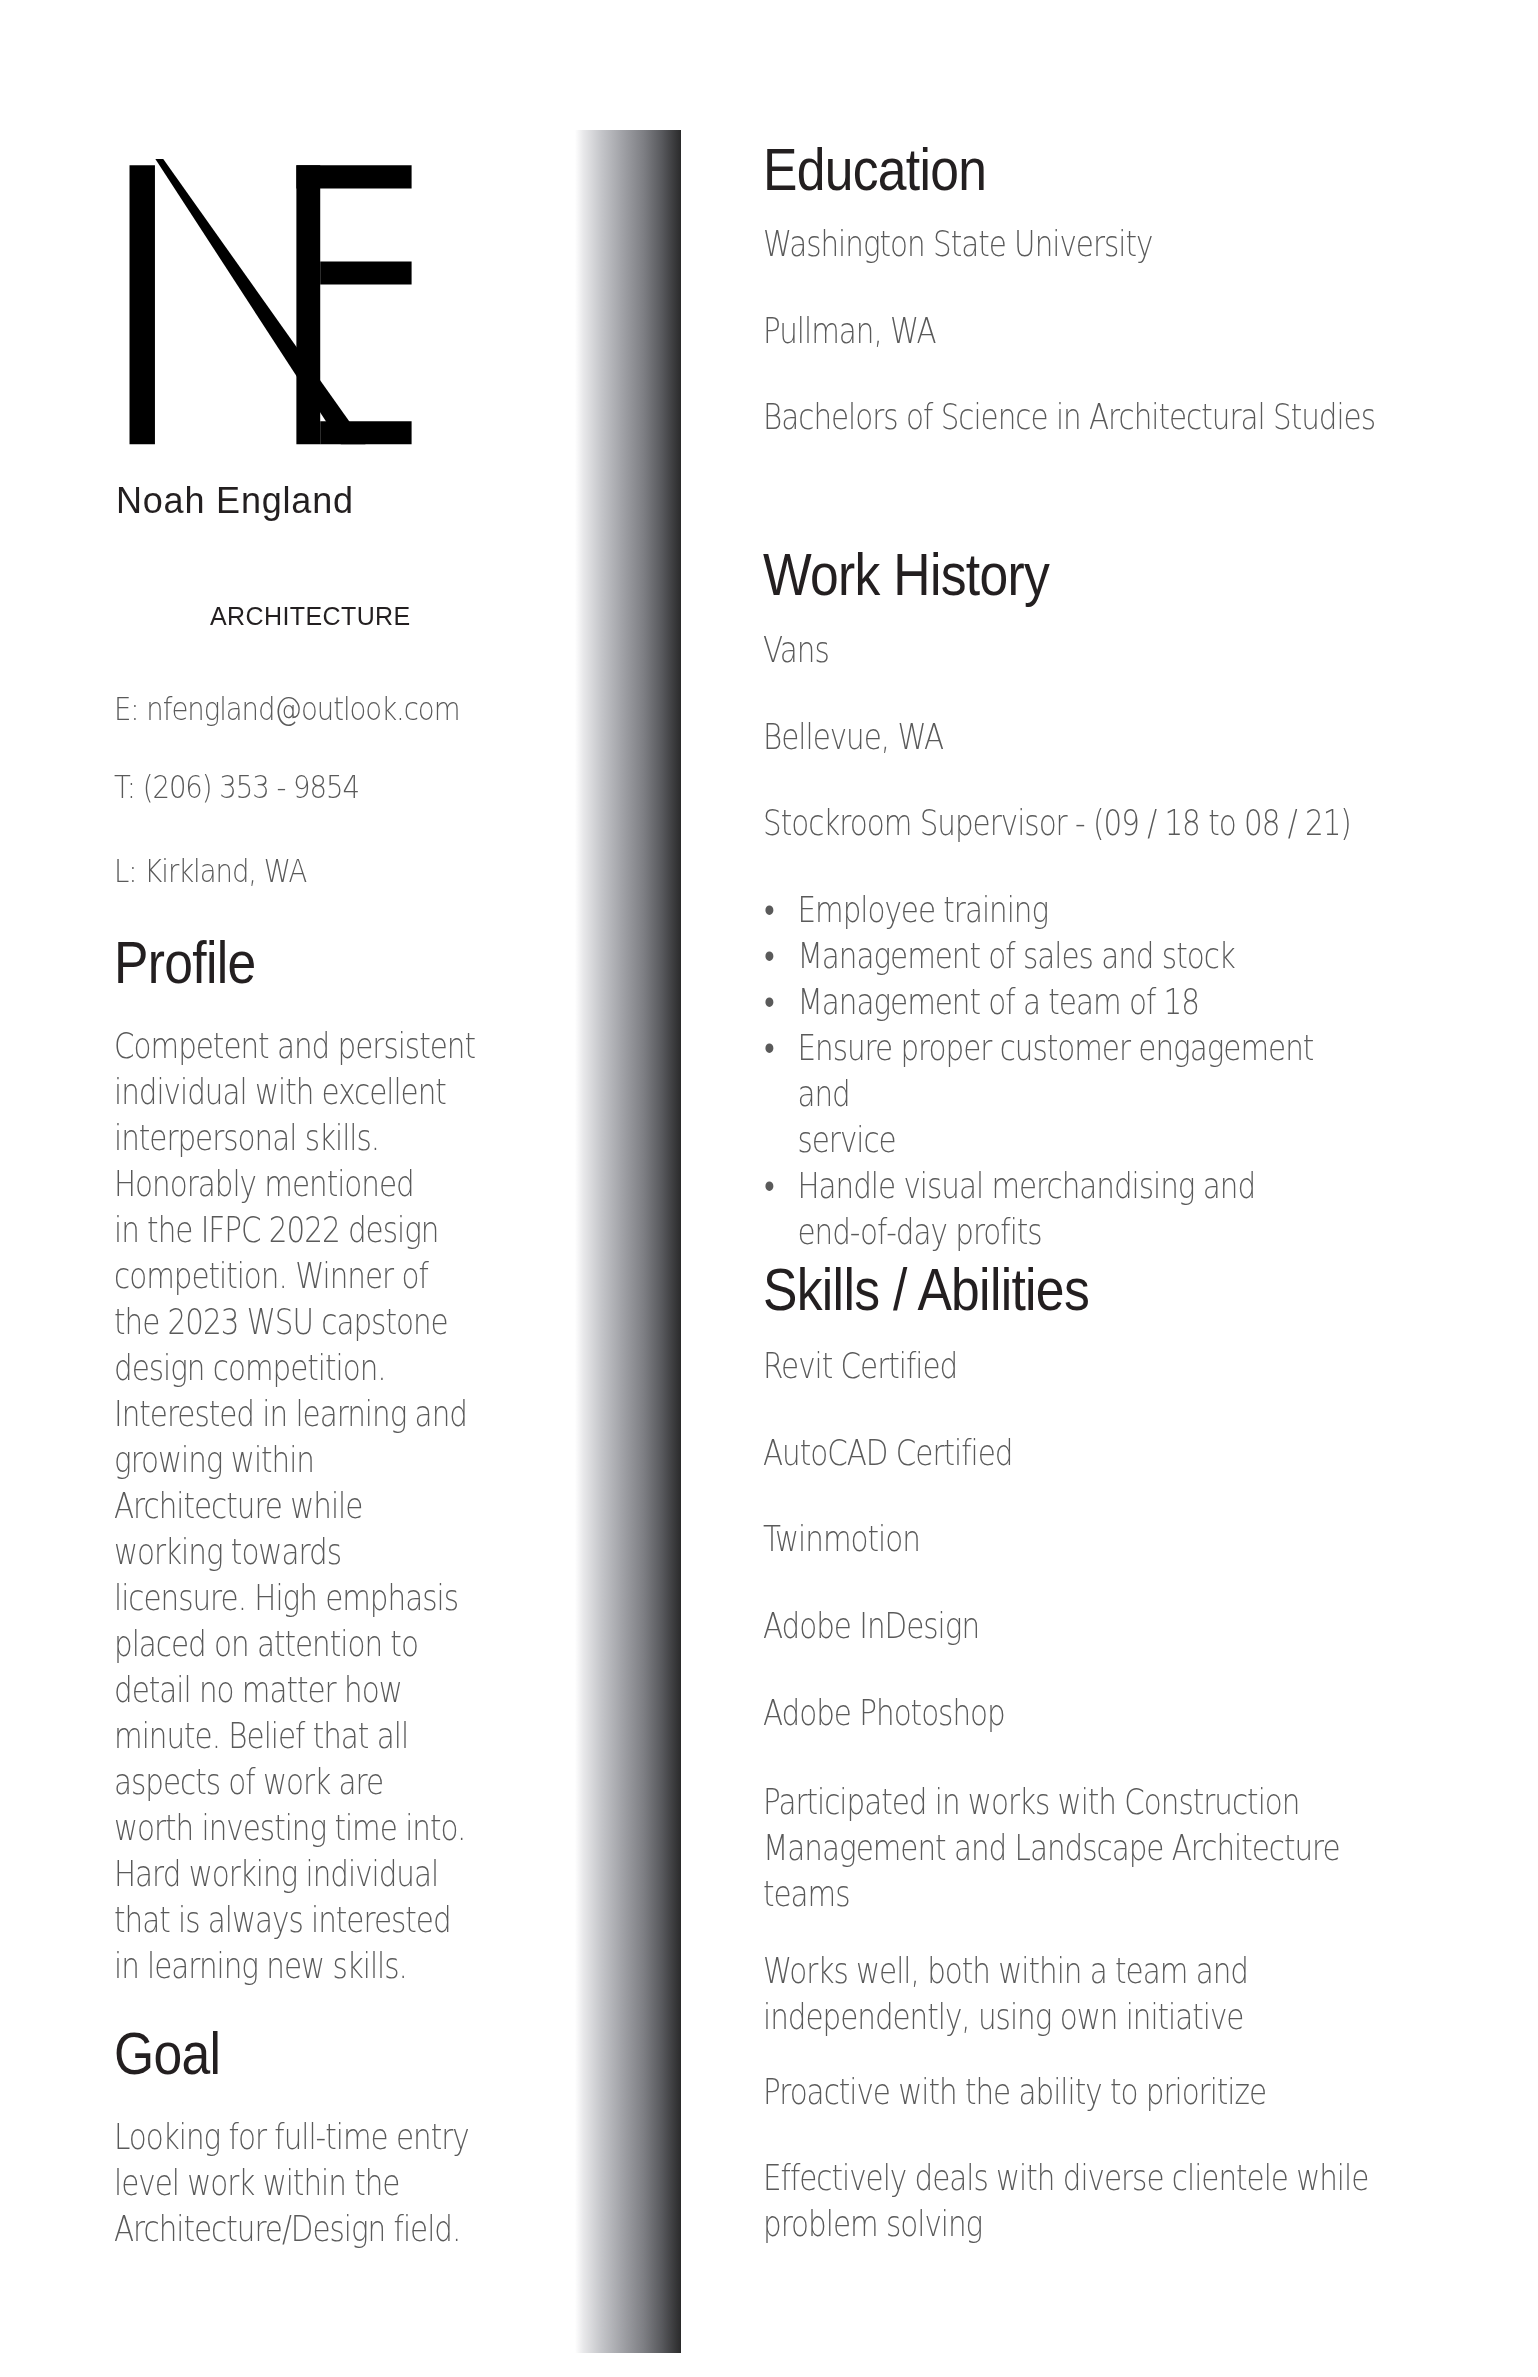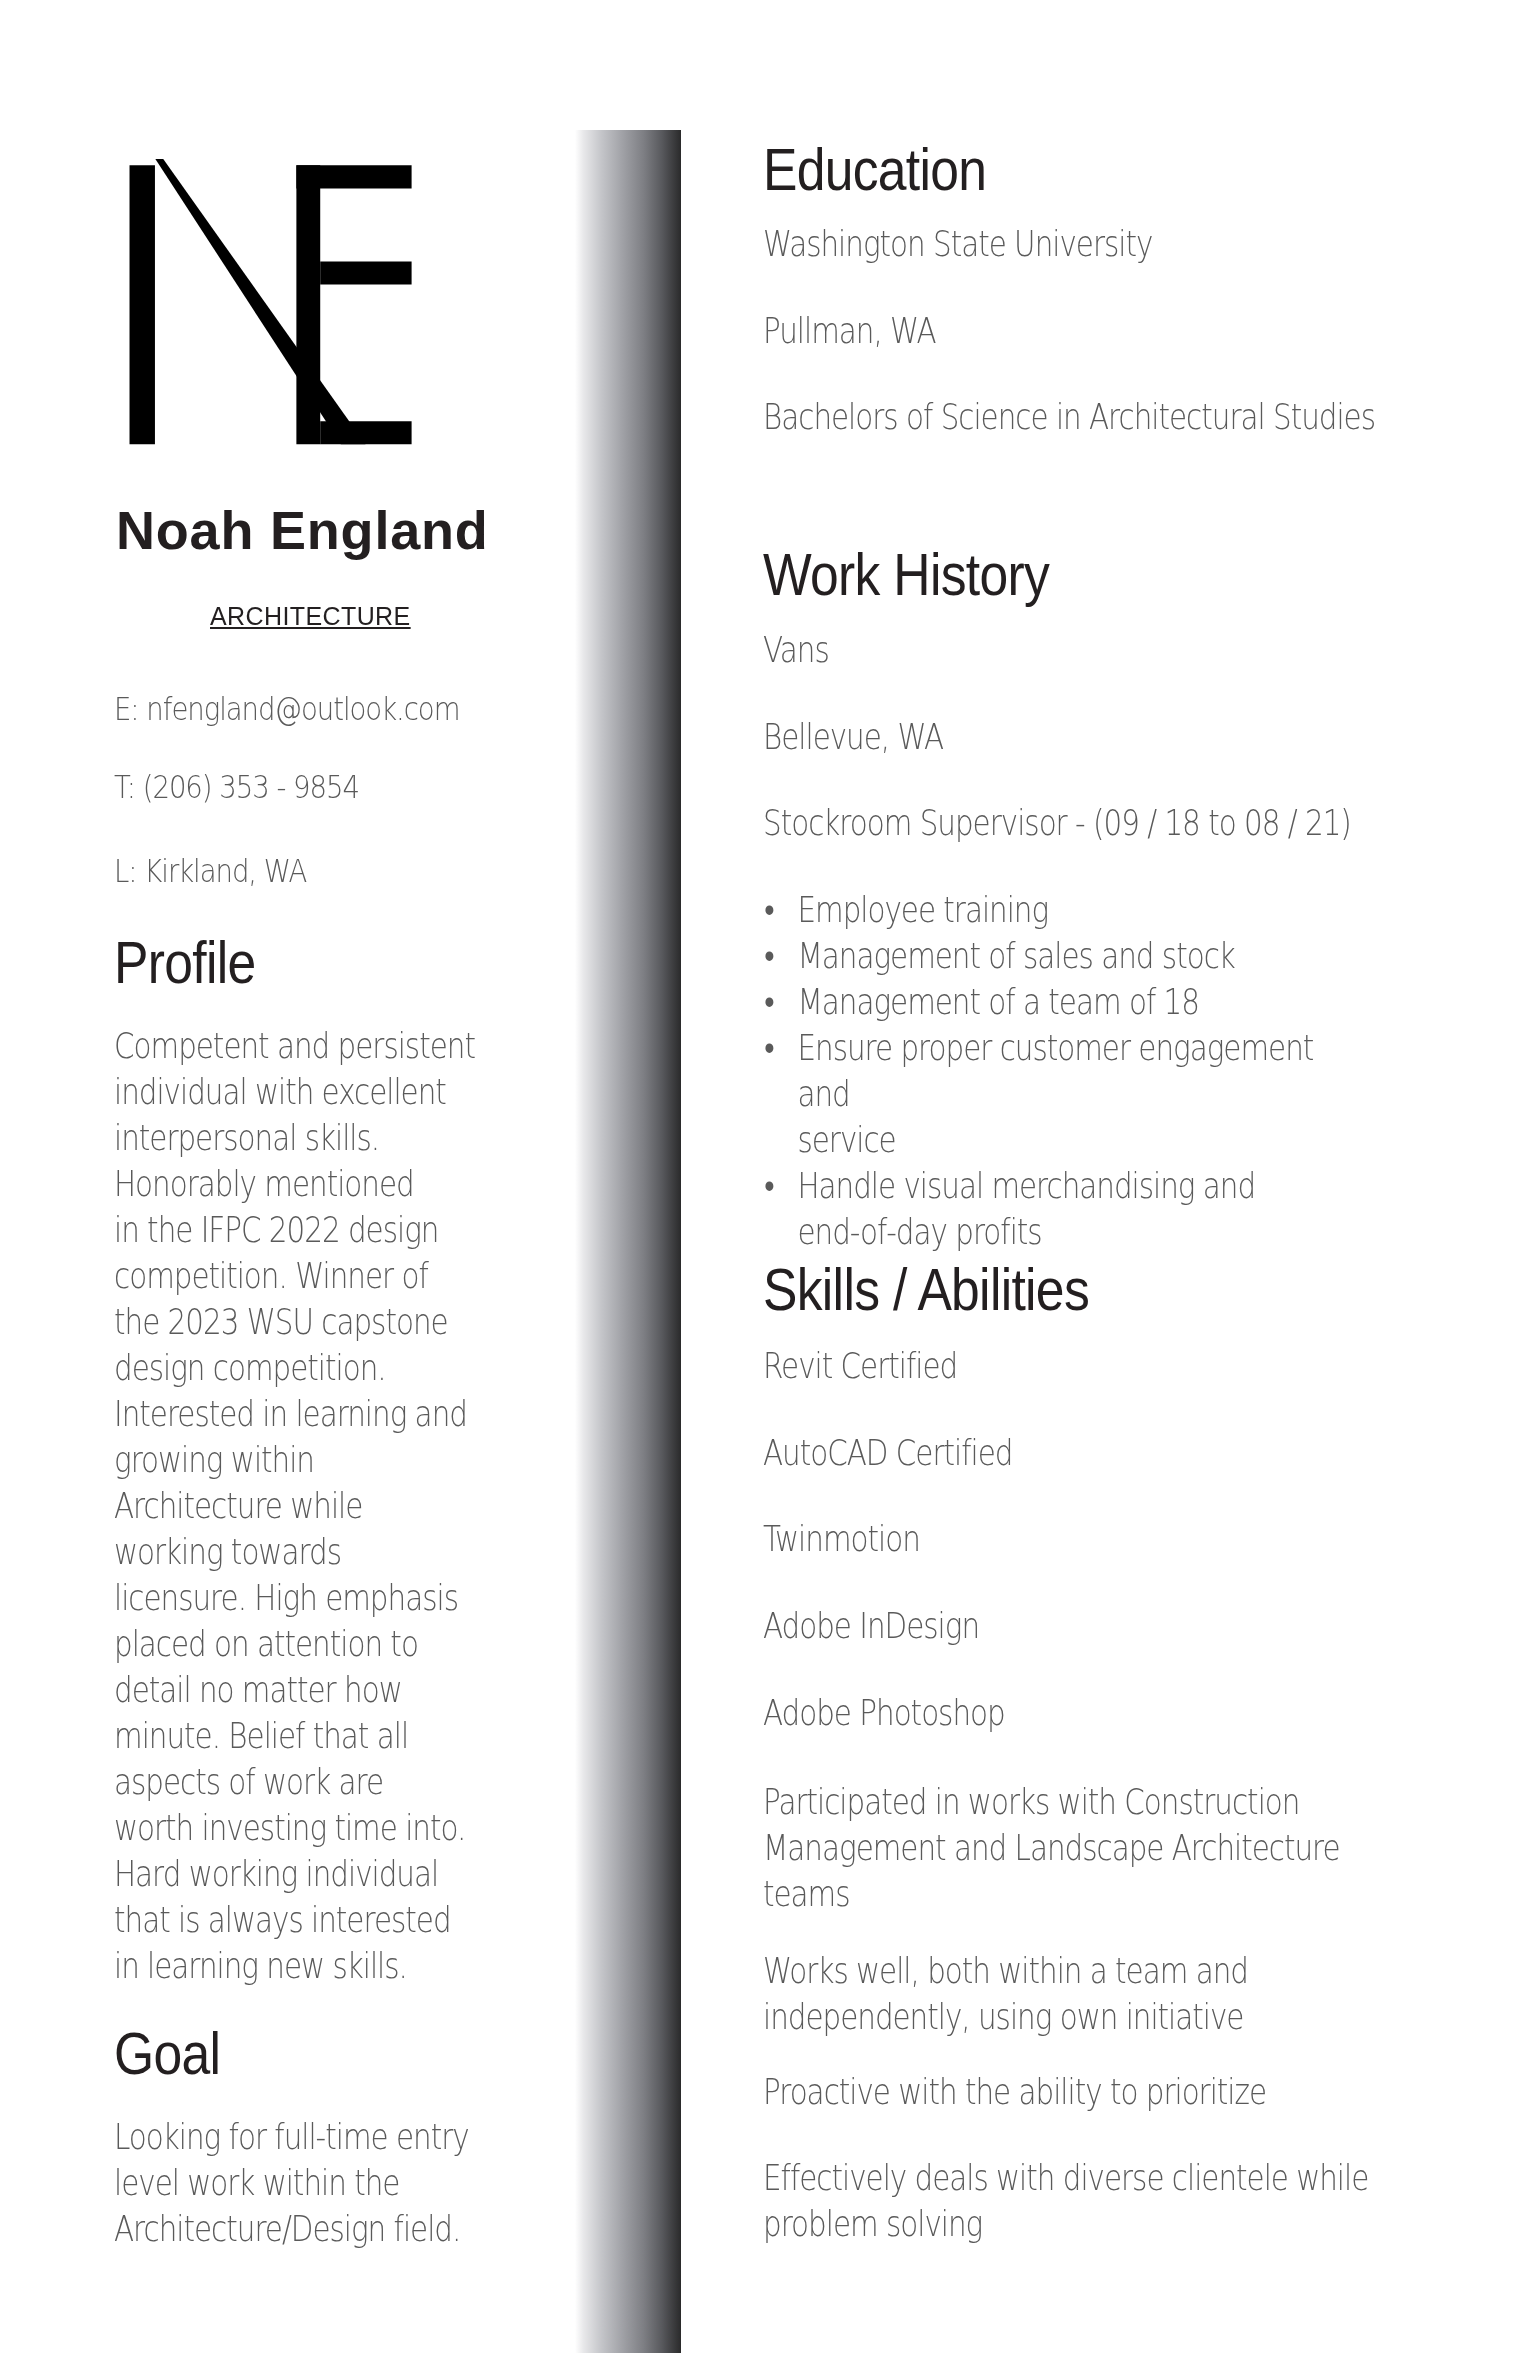--- a/index.html
+++ b/index.html
@@ -1,21 +1,21 @@
 <!DOCTYPE html>
 <html style="font-size:12.7px"><head>
 <meta charset="utf-8">
 <style>
   html, body { margin: 0; padding: 0; background: #ffffff; }
   body { width: 1538px; height: 2377px; position: relative; overflow: hidden;
          font-family: "Liberation Sans", "DejaVu Sans", sans-serif; color: #231f20; }
   .abs { position: absolute; }
   .monogram { left: 127px; top: 159px; width: 334px; height: 294px; }
-  .name { left: 116px; top: 499px; font-size: 54px; font-weight: 700; letter-spacing: 0.8px; color: #231f20; white-space: nowrap; }
-  .subtitle { left: 210px; top: 602px; font-size: 25px; letter-spacing: 0.4px; color: #231f20; text-decoration: underline; }
+  .name { left: 116px; top: 480px; font-size: 36px; font-weight: 400; letter-spacing: 0.8px; color: #231f20; white-space: nowrap; }
+  .subtitle { left: 210px; top: 602px; font-size: 25px; letter-spacing: 0.4px; color: #231f20; }
   .light { color: #5a5a5a; font-weight: 300; font-family: "DejaVu Sans", "Liberation Sans", sans-serif; }
   .contact { left: 114px; font-size: 32px; white-space: nowrap; letter-spacing: -1.2px; transform: scaleX(0.86); transform-origin: left top; }
   .heading { font-size: 60px; font-weight: 400; color: #231f20; white-space: nowrap; transform: scaleX(0.86); transform-origin: left top; letter-spacing: -0.8px; }
   .para { font-size: 35px; line-height: 46px; white-space: nowrap; letter-spacing: -1.2px; transform: scaleX(0.84); transform-origin: left top; }
   .bar { left: 575px; top: 130px; width: 106px; height: 2223px;
          background: linear-gradient(to right, #ffffff 0%, #e8e8ea 8%, #c4c5c9 25%, #a0a1a6 45%, #7d7e83 65%, #58595d 82%, #2a2a2b 100%); }
   .right { left: 763px; }
   .item { font-size: 35px; white-space: nowrap; letter-spacing: -1.2px; transform: scaleX(0.84); transform-origin: left top; }
   ul.bullets { list-style: none; margin: 0; padding: 0; }
   ul.bullets li { position: relative; padding-left: 41px; font-size: 35px; line-height: 46px; letter-spacing: -1.2px; }

